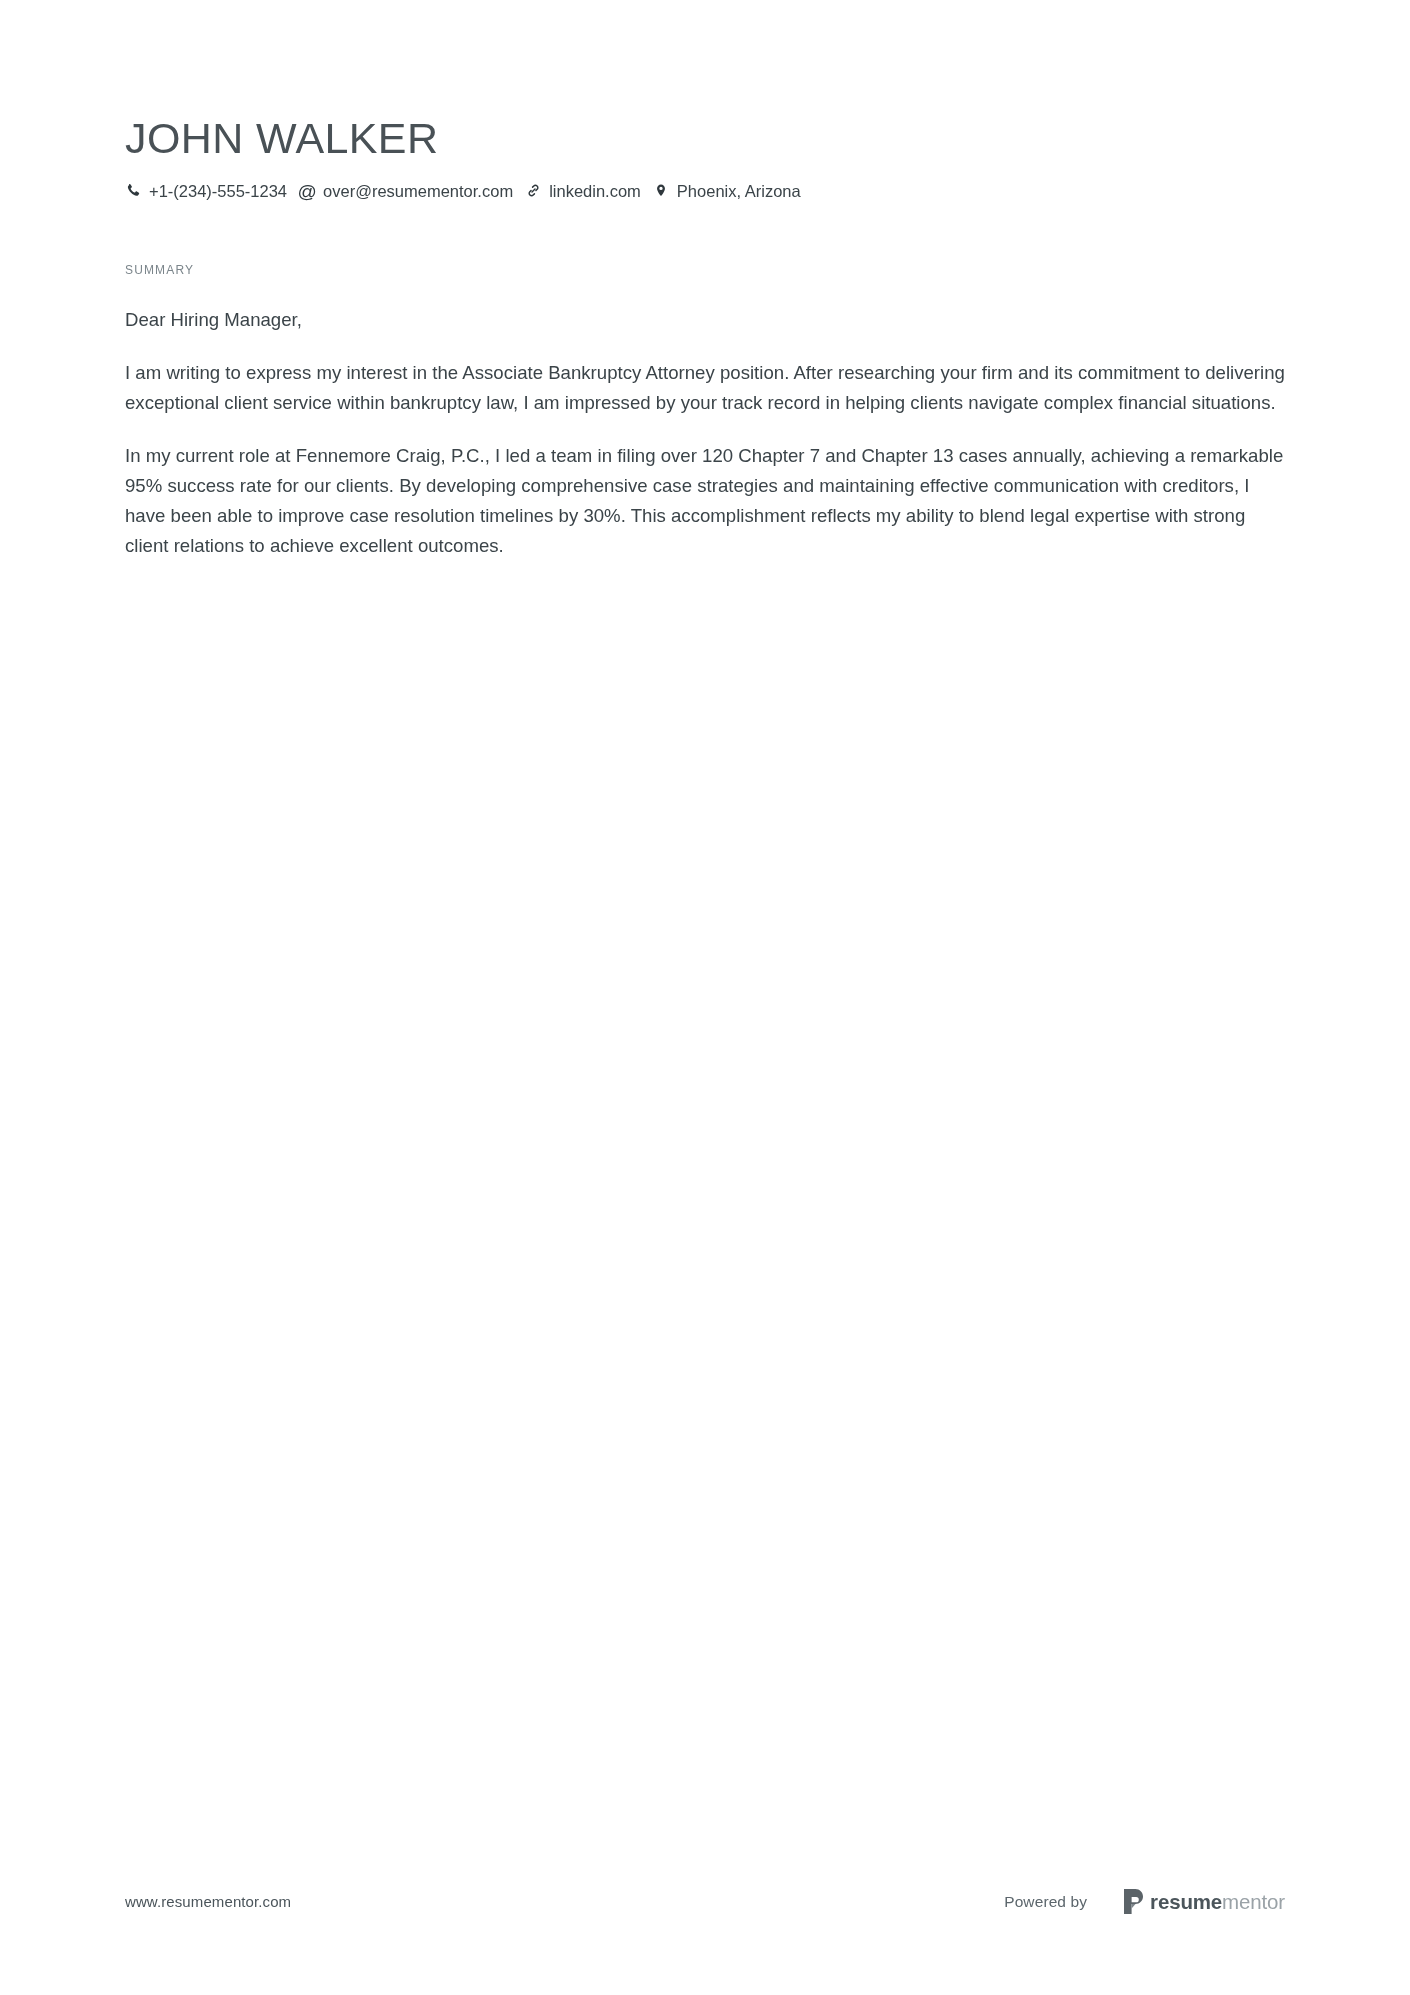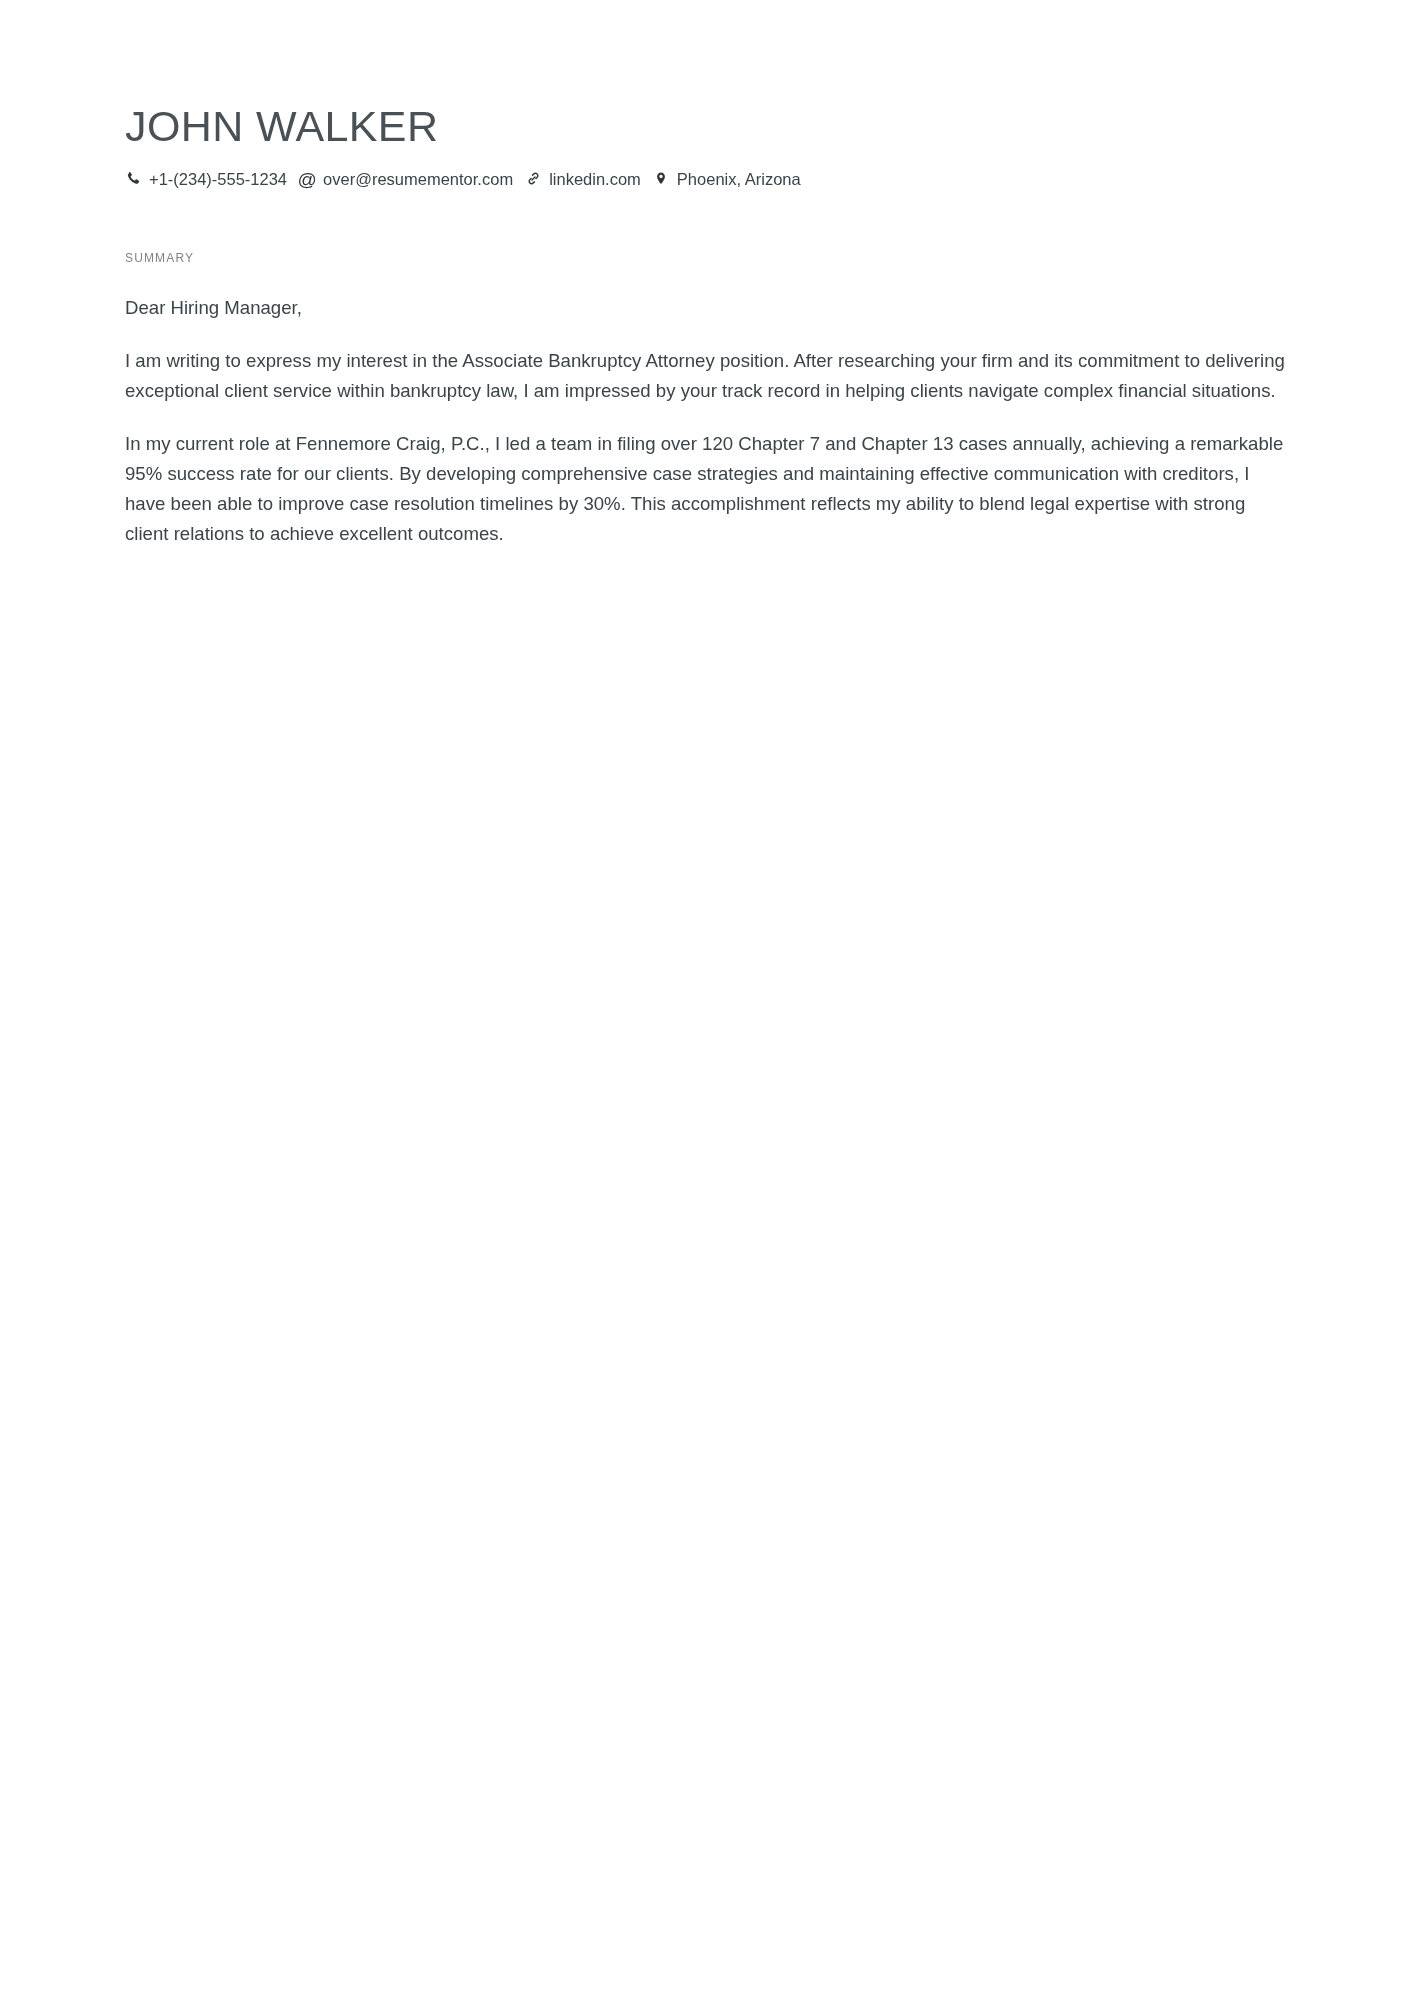--- a/index.html
+++ b/index.html
@@ -14,21 +14,21 @@
     font-family: "Liberation Sans", "DejaVu Sans", sans-serif;
     color: #3b4449;
     -webkit-font-smoothing: antialiased;
   }
 
   .page {
     position: relative;
     width: 1410px;
     height: 1992px;
     background: #ffffff;
-    padding: 0 125px;
+    padding: 12px 125px;
   }
 
   
   .header {
     padding-top: 102px;
   }
 
   .full-name {
     font-size: 43px;
     font-weight: 400;
@@ -235,14 +235,35 @@
     <div class="section-title">SUMMARY</div>
 
     <div class="letter-body">
       <p>Dear Hiring Manager,</p>
       <p>I am writing to express my interest in the Associate Bankruptcy Attorney position. After researching your firm and its commitment to delivering exceptional client service within bankruptcy law, I am impressed by your track record in helping clients navigate complex financial situations.</p>
       <p>In my current role at Fennemore Craig, P.C., I led a team in filing over 120 Chapter 7 and Chapter 13 cases annually, achieving a remarkable 95% success rate for our clients. By developing comprehensive case strategies and maintaining effective communication with creditors, I have been able to improve case resolution timelines by 30%. This accomplishment reflects my ability to blend legal expertise with strong client relations to achieve excellent outcomes.</p>
     </div>
 
   </div>
 
+  <div class="footer">
+
+    <div class="footer-url">www.resumementor.com</div>
+
+    <div class="footer-brand">
+
+      <span class="powered-by">Powered by</span>
+
+      <span class="logo">
+        <svg class="logo-mark" viewBox="0 0 19 25" aria-hidden="true">
+          <path d="M0 0h11.5C15.6 0 19 3.4 19 7.5S15.6 15 11.5 15H7.6v10H0V0z" fill="#5b6368"></path>
+          <path d="M7.6 8.1h4.6a2.6 2.6 0 0 1 0 5.2H7.6V8.1z" fill="#ffffff"></path>
+          <path d="M7.6 15h3.9l-3.9 4.4V15z" fill="#7c858a"></path>
+        </svg>
+        <span class="logo-word">
+          <span class="lw-bold">resume</span><span class="lw-light">mentor</span>
+        </span>
+      </span>
+
+    </div>
+  </div>
 
 </div>
 
 </body></html>

